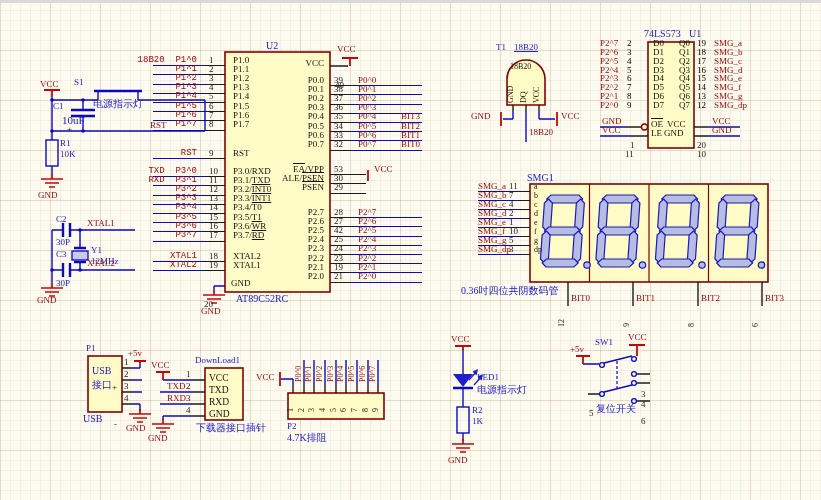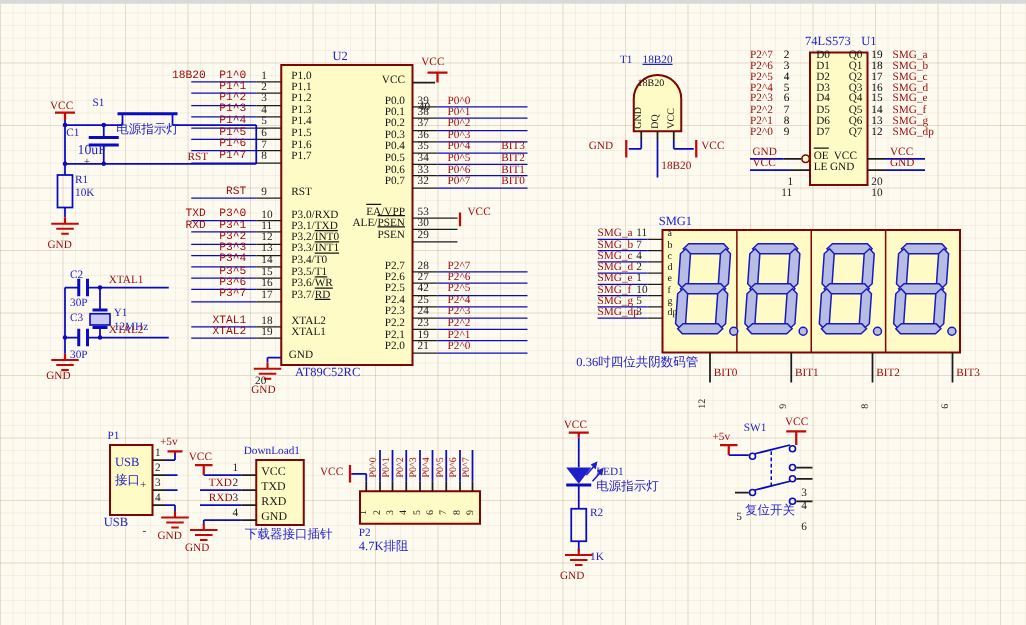--- a/index.html
+++ b/index.html
@@ -825,21 +825,21 @@
       <span>P0^6</span>
       <span>P0^7</span>
     </div>
 <span class="t lbl" style="left:287px;top:422px;font-size:9px">P2</span>
 <span class="t lbl" style="left:287px;top:433px">4.7K排阻</span>
 
 <span class="t net" style="left:451px;top:335px">VCC</span>
 <span class="t lbl" style="left:477px;top:373px;font-size:9px">LED1</span>
 <span class="t lbl" style="left:477px;top:385px">电源指示灯</span>
 <span class="t lbl" style="left:472px;top:406px;font-size:9px">R2</span>
-<span class="t lbl" style="left:472px;top:441px;font-size:9px">1K</span>
+<span class="t lbl" style="left:472px;top:417px;font-size:9px">1K</span>
 <span class="t net" style="left:448px;top:456px">GND</span>
 
 <span class="t lbl" style="left:595px;top:338px;font-size:9px">SW1</span>
 <span class="t net" style="left:570px;top:345px">+5v</span>
 <span class="t net" style="left:628px;top:333px">VCC</span>
 <span class="t blk" style="left:641px;top:366px">3</span>
 <span class="t blk" style="left:641px;top:376px">4</span>
 <span class="t blk" style="left:589px;top:385px">5</span>
 <span class="t blk" style="left:641px;top:393px">6</span>
 <span class="t lbl" style="left:596px;top:404px">复位开关</span>

